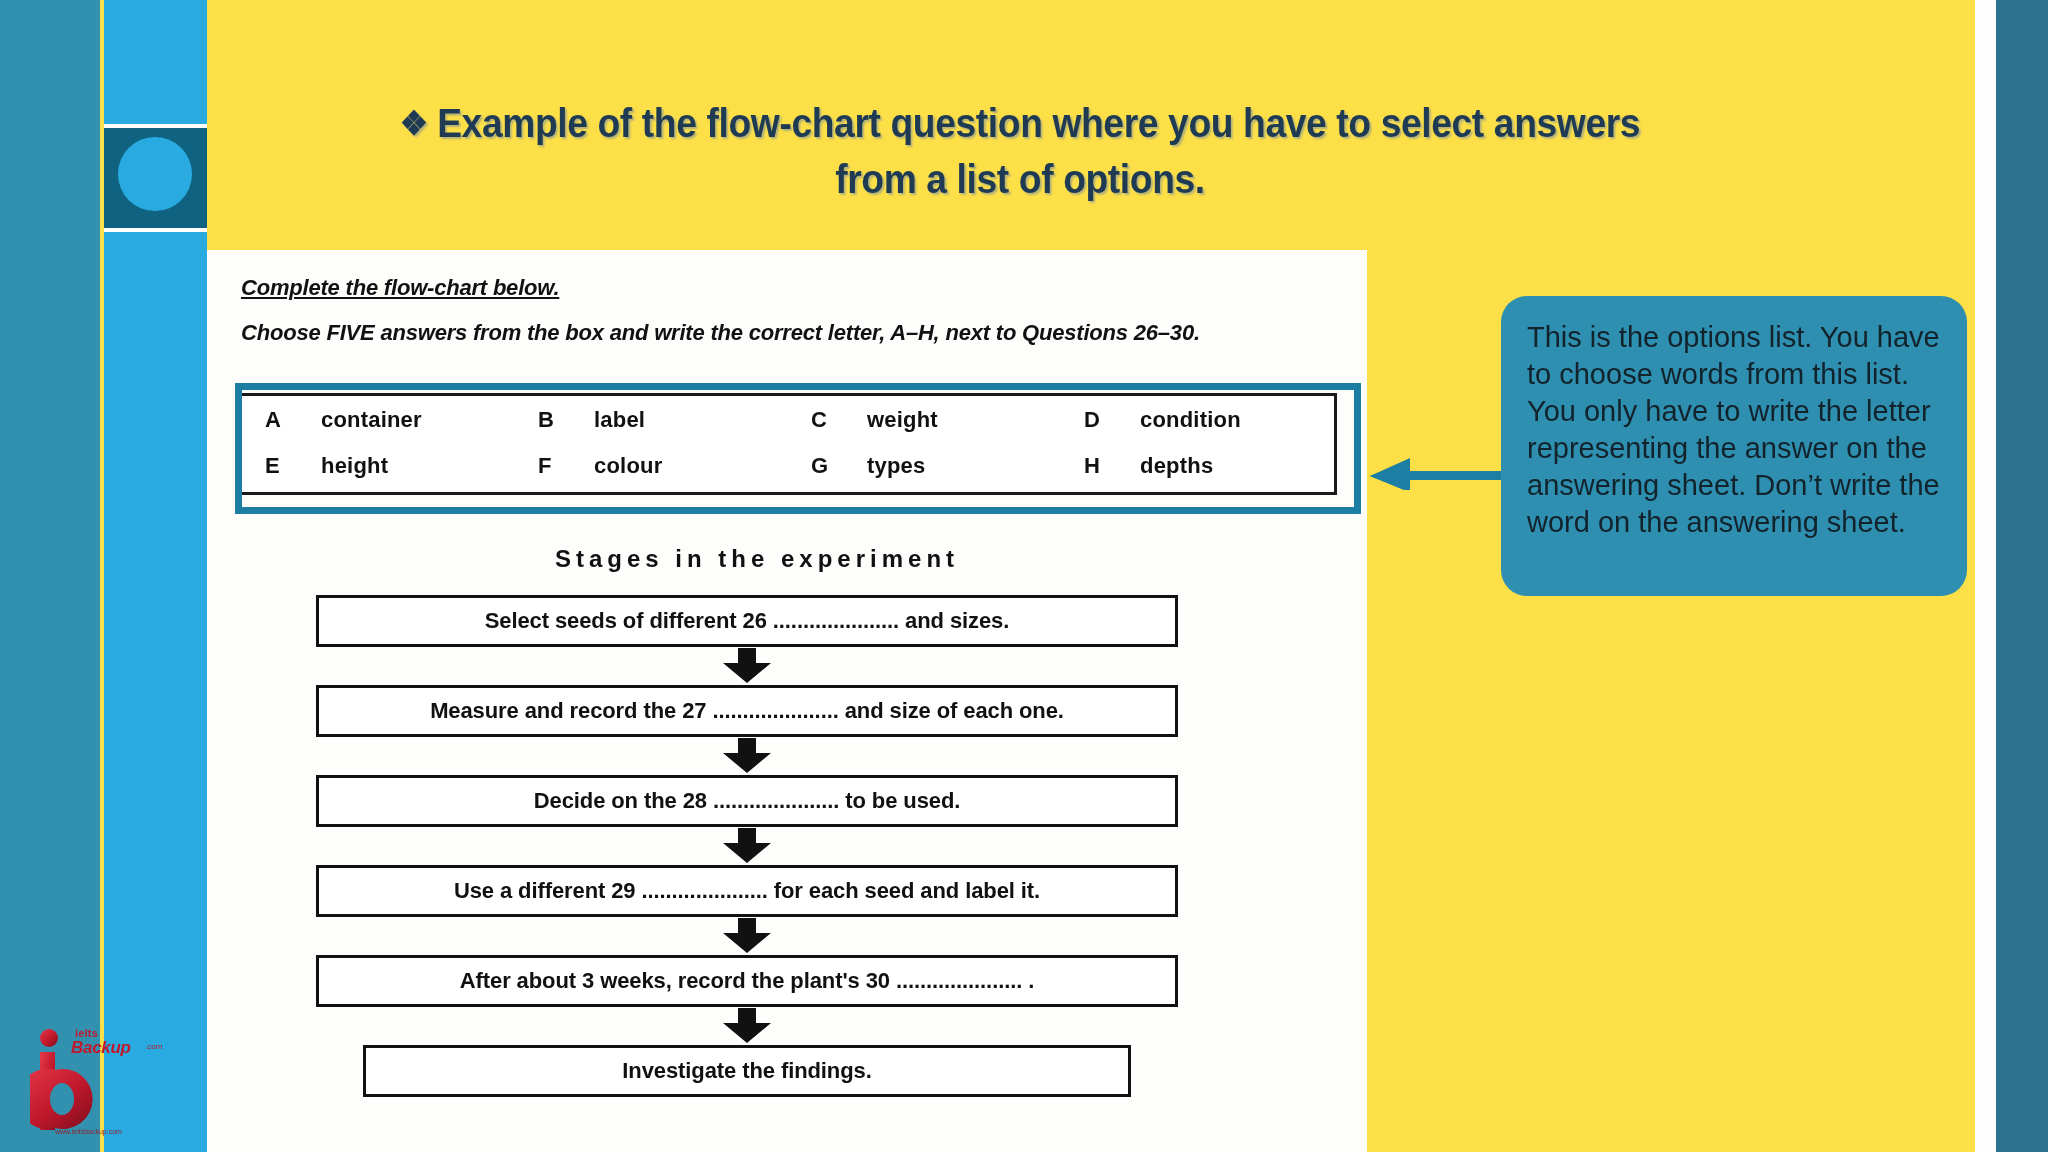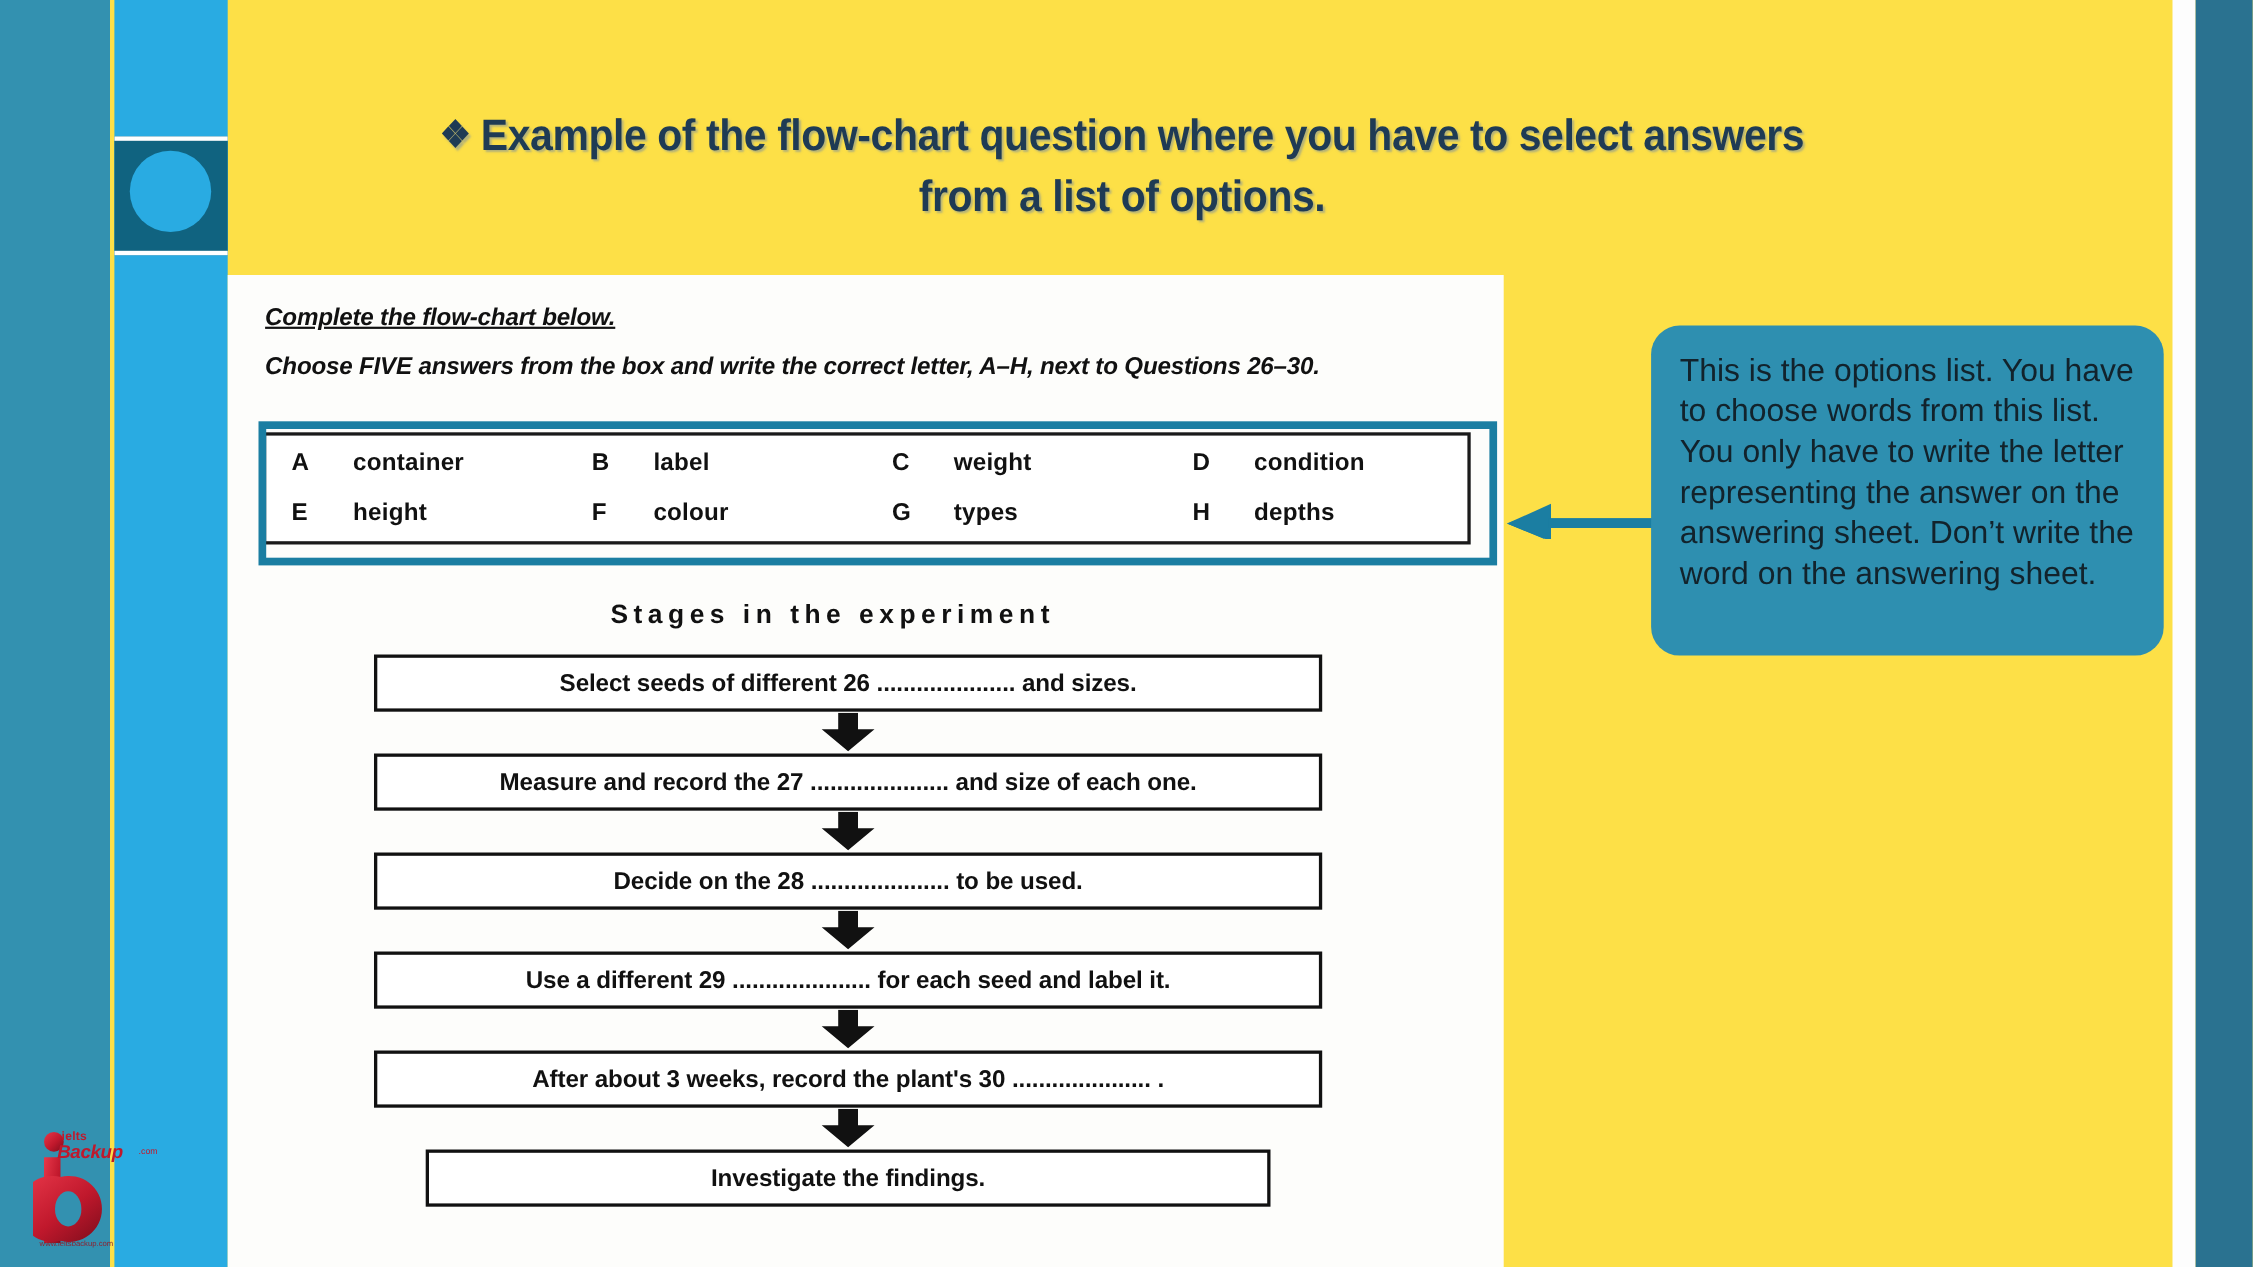--- a/index.html
+++ b/index.html
@@ -104,21 +104,21 @@
   .opt .letter{width:56px;font-weight:bold;}
   .opt .word{font-weight:bold;}
 
   
   .fc-title{
     position:absolute;left:0;top:295px;width:1100px;
     text-align:center;
     font-size:24px;font-weight:bold;color:#111;
     letter-spacing:5px;
   }
-  .fc-steps{position:absolute;left:89px;top:345px;width:950px;text-align:center;}
+  .fc-steps{position:absolute;left:65px;top:345px;width:950px;text-align:center;}
   .fc-box{
     width:862px;height:52px;
     border:3px solid #111;background:#ffffff;
     display:flex;align-items:center;justify-content:center;
     font-size:22px;font-weight:bold;color:#111;
     letter-spacing:-0.1px;
     box-sizing:border-box;
     margin:0 auto;
   }
   .fc-box.last{width:768px;}
@@ -141,21 +141,21 @@
   .callout-arrow{
     position:absolute;left:1362px;top:430px;width:150px;height:60px;
   }
 
   
   .logo{
     position:absolute;left:30px;top:1022px;width:76px;height:110px;
   }
   .logo-text{
     position:absolute;font-family:"Liberation Sans", sans-serif;
-    font-weight:bold;color:#c0182c;
+    font-weight:bold;color:#c0182c;margin-left:19px;
   }
   #logo-ielts{left:56px;top:1027px;font-size:11px;letter-spacing:0.2px;}
   #logo-backup{left:52px;top:1038px;font-size:17px;font-style:italic;letter-spacing:-0.3px;}
   #logo-com{left:110px;top:1042px;font-size:8px;font-weight:normal;padding-left:16px;}
   #logo-url{left:36px;top:1128px;font-size:7px;color:#8c2230;font-weight:normal;}
 </style>
 </head>
 <body>
 
 <div id="slide">

